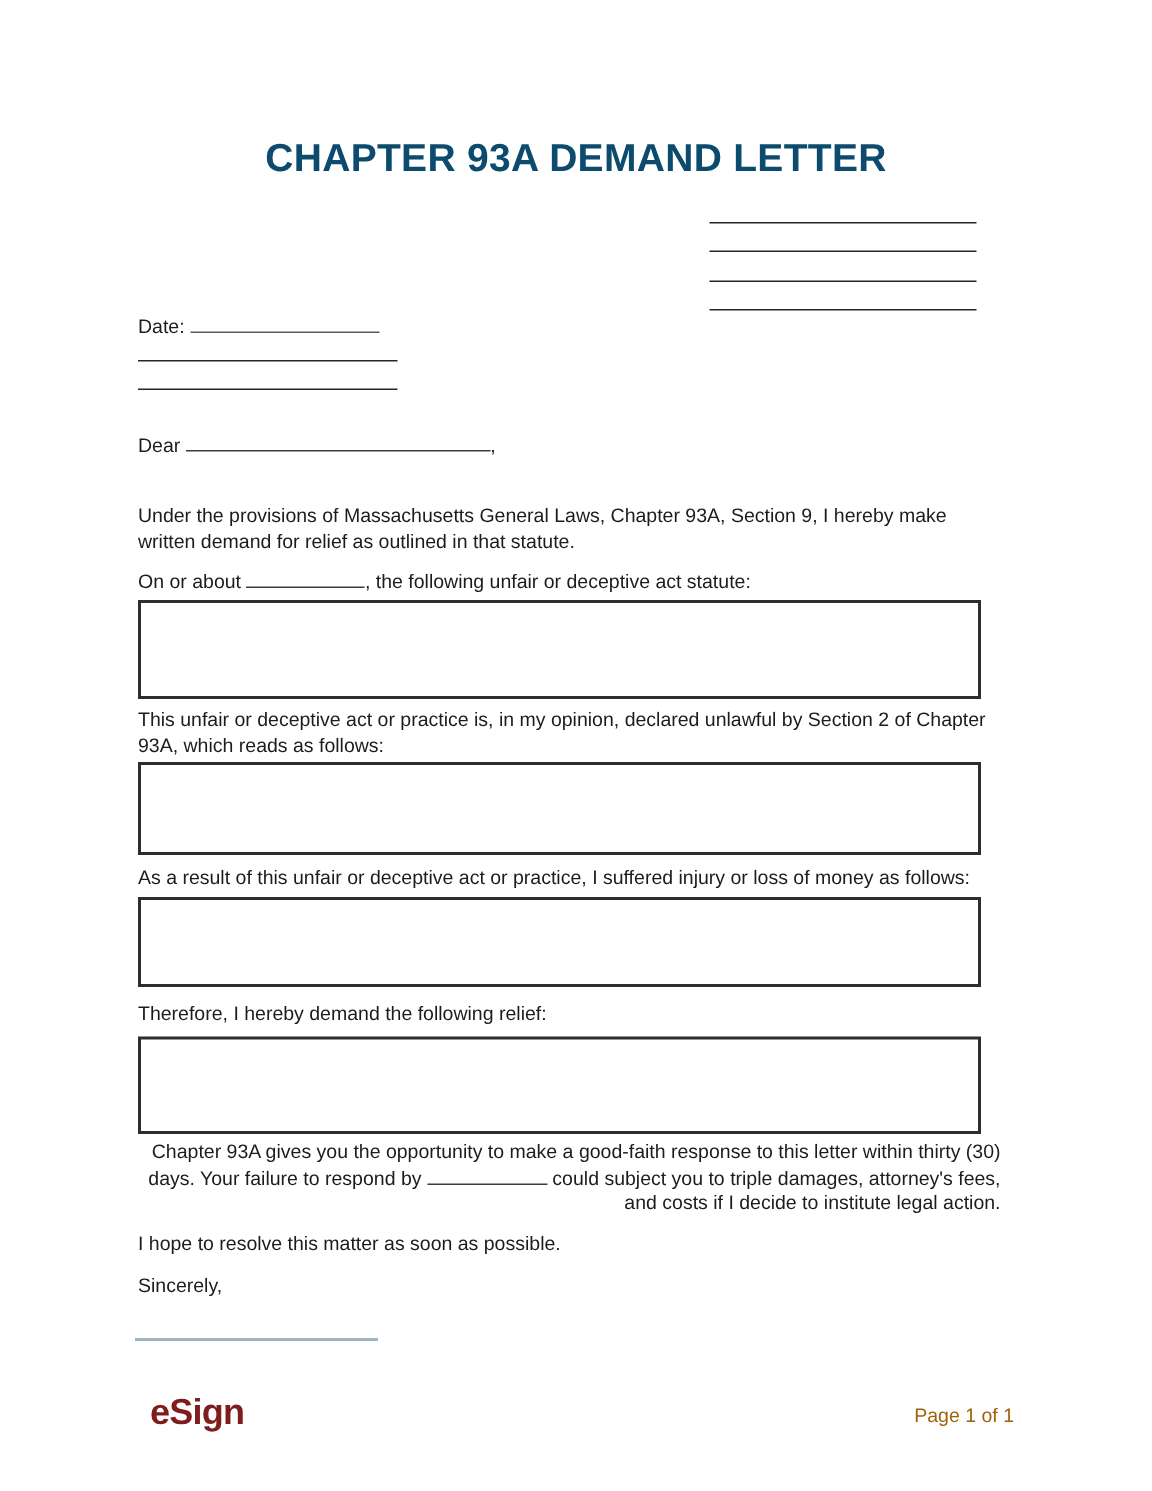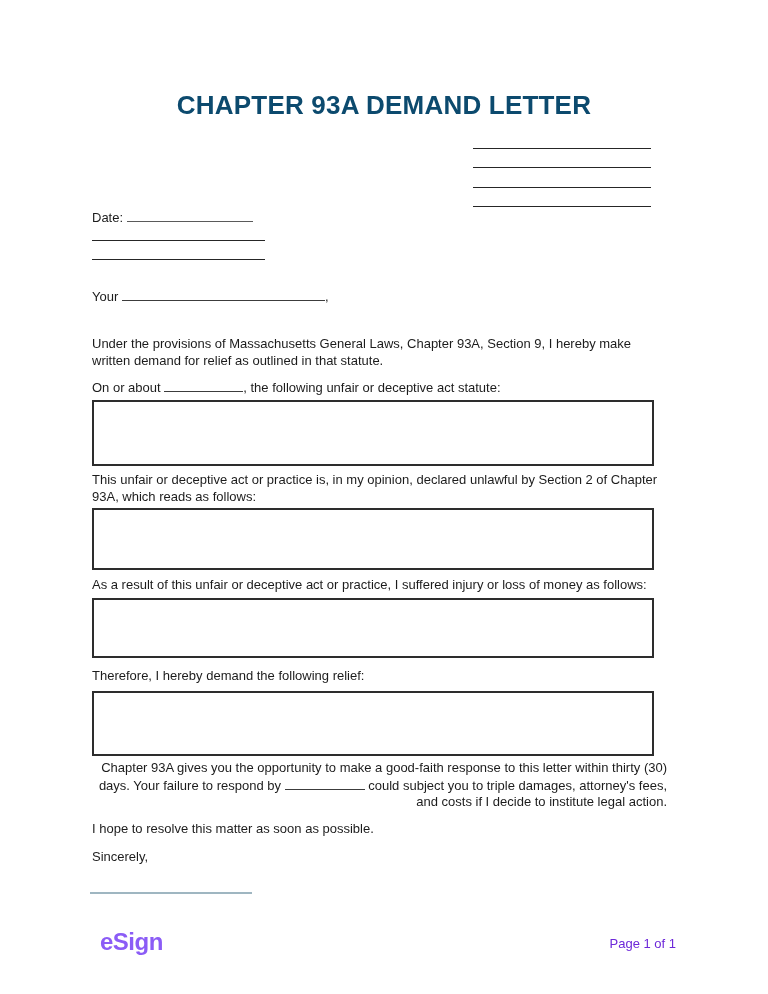--- a/index.html
+++ b/index.html
@@ -14,23 +14,23 @@
   .para { position:absolute; left:92px; width:575px; font-size:13px; line-height:16.5px; margin:0; }
   .blank { display:inline-block; border-bottom:1.5px solid #3c3c3c; height:12px; vertical-align:baseline; }
   .blank.gray { border-bottom-color:#5a5a5a; }
   .fill-line { height:18.5px; border-bottom:1.7px solid #262626; box-sizing:content-box; }
   .recipient-block { position:absolute; left:473px; top:129px; width:178px; }
   .sender-block { position:absolute; left:92px; top:221px; width:173px; }
   .fillbox { position:absolute; left:92px; width:558px; border:2px solid #2d2d2d; background:#ffffff; }
   .sig-line { position:absolute; left:90px; top:880px; width:162px; height:12px; border-bottom:2px solid #9fb6c1; }
   .footer-brand {
     position:absolute; left:100px; top:928px; font-size:24px; font-weight:bold;
-    color:#8b5cf6; letter-spacing:-0.5px;
+    color:#7f1d1d; letter-spacing:-0.5px;
   }
-  .footer-page { position:absolute; right:92px; top:936px; font-size:13px; color:#6d28d9; }
+  .footer-page { position:absolute; right:92px; top:936px; font-size:13px; color:#a16207; }
 </style>
 </head>
 <body>
 
 <div class="page">
 
   <h1 class="title">CHAPTER 93A DEMAND LETTER</h1>
 
   <div class="recipient-block">
     <div class="fill-line"></div>
@@ -43,21 +43,21 @@
     <span>Date:</span>
     <span class="blank gray" style="width:126px;"></span>
   </p>
 
   <div class="sender-block">
     <div class="fill-line"></div>
     <div class="fill-line"></div>
   </div>
 
   <p class="para" style="top:288px;">
-    <span>Your</span>
+    <span>Dear</span>
     <span class="blank" style="width:203px;"></span><span>,</span>
   </p>
 
   <p class="para" style="top:336px;">Under the provisions of Massachusetts General Laws, Chapter 93A, Section 9, I hereby make written demand for relief as outlined in that statute.</p>
 
   <p class="para" style="top:379px;">
     <span>On or about </span><span class="blank" style="width:79px;"></span><span>, the following unfair or deceptive act statute:</span>
   </p>
 
   <div class="fillbox" style="top:400px; height:62px;"></div>

